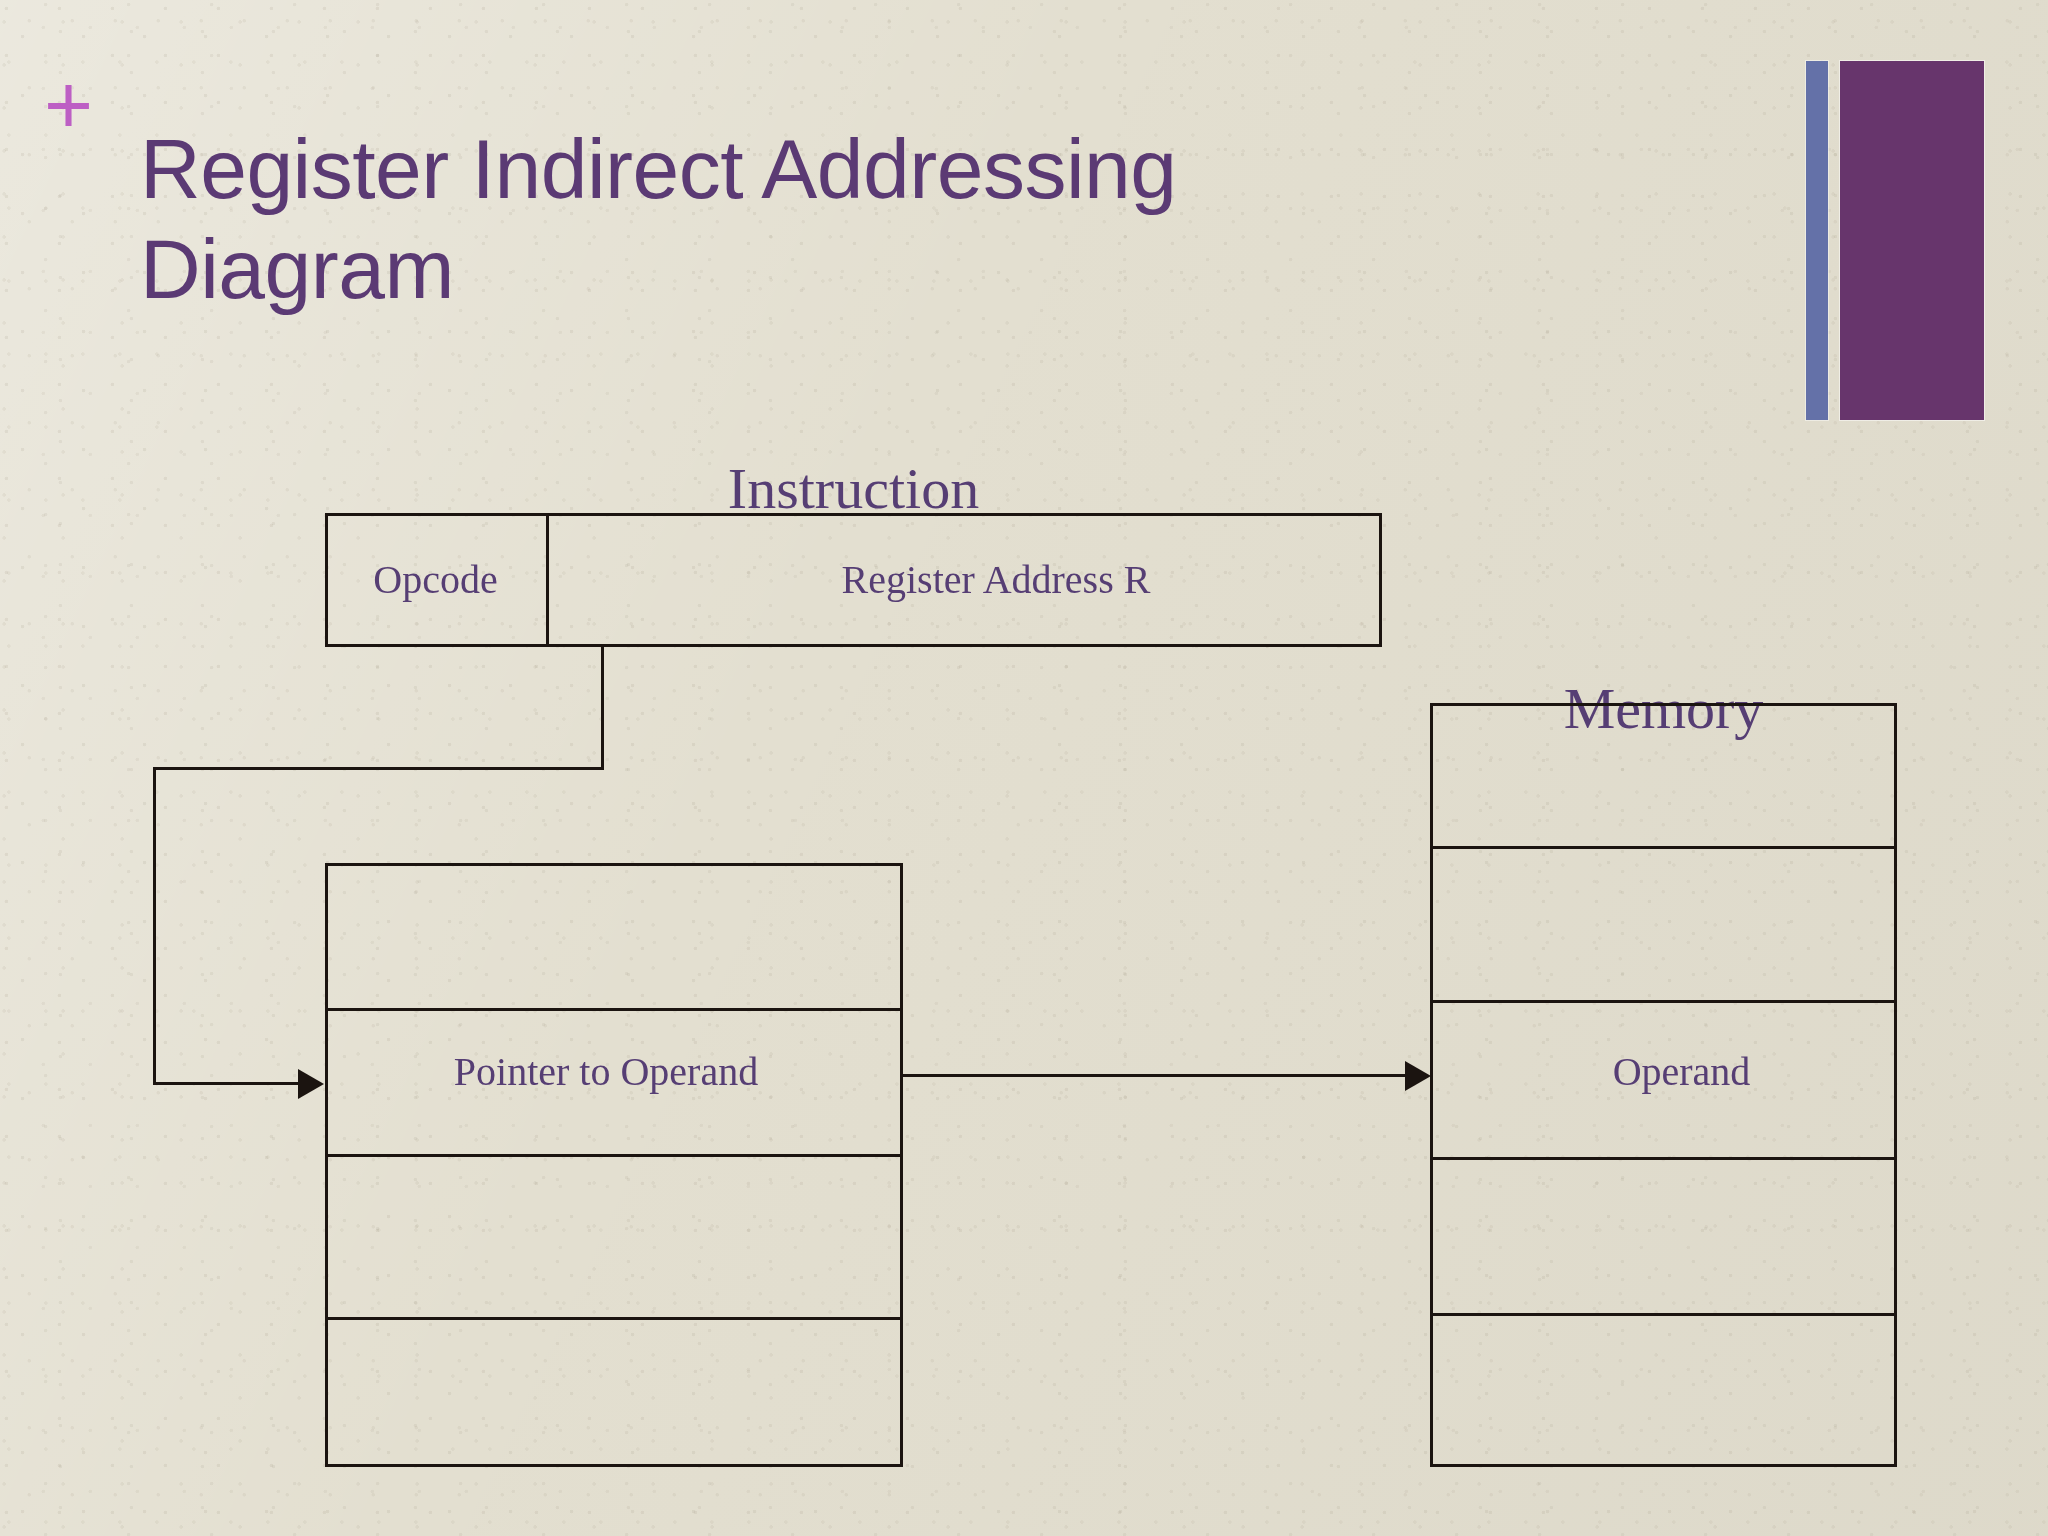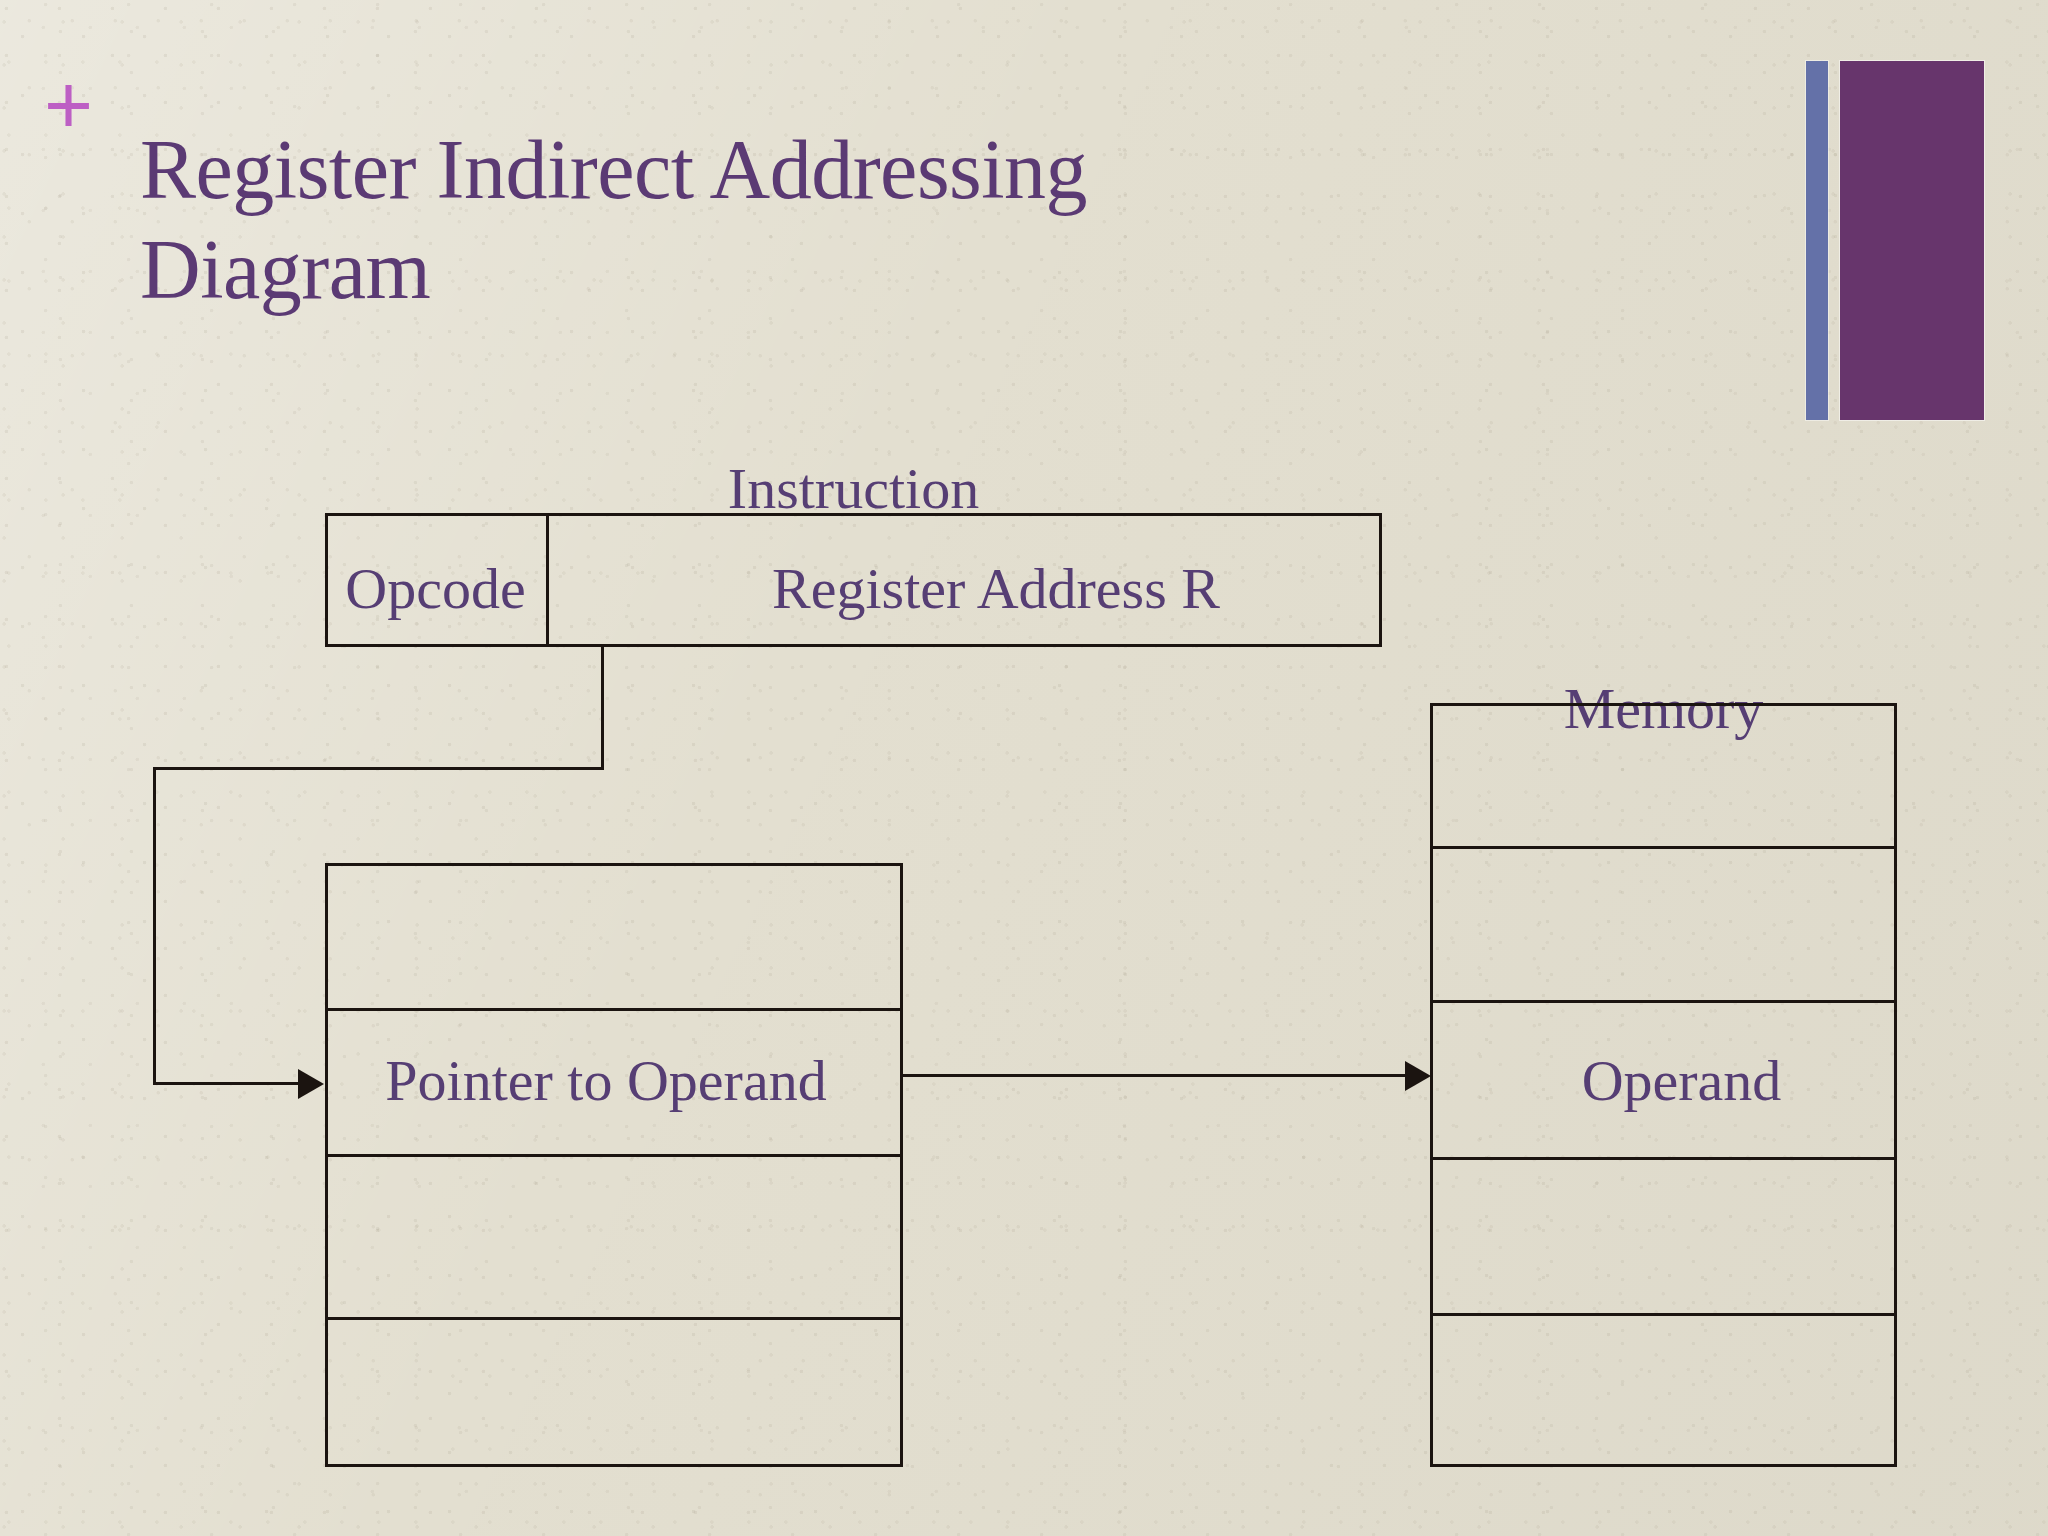--- a/index.html
+++ b/index.html
@@ -38,21 +38,21 @@
     font-weight: 400;
   }
 
   
   .title {
     position: absolute;
     left: 140px;
     top: 120px;
     width: 1380px;
     color: #5b3a74;
-    font-family: Liberation Serif, serif;
+    font-family: Liberation Sans, sans-serif;
     font-size: 84px;
     line-height: 1.19;
     font-weight: 400;
     letter-spacing: -0.5px;
     white-space: pre-line;
   }
 
   
   .deco-bar {
     position: absolute;
@@ -99,21 +99,21 @@
   .hdiv {
     position: absolute;
     height: 3px;
     background: #1b1410;
   }
 
   
   .cell-text {
     position: absolute;
     color: #563e74;
-    font-size: 58px;
+    font-size: 40px;
     line-height: 1;
     text-align: center;
     white-space: nowrap;
   }
 
   
   .seg-h {
     position: absolute;
     height: 3px;
     background: #1b1410;

